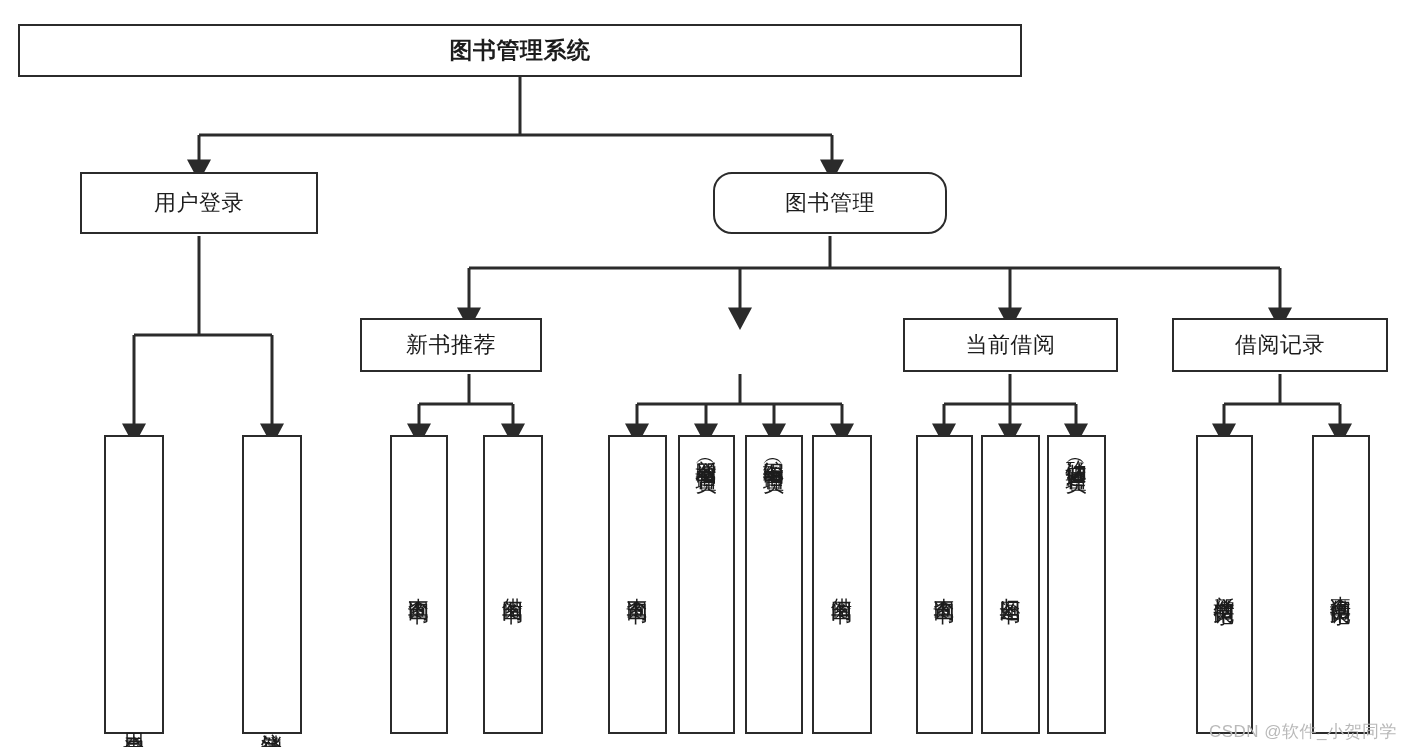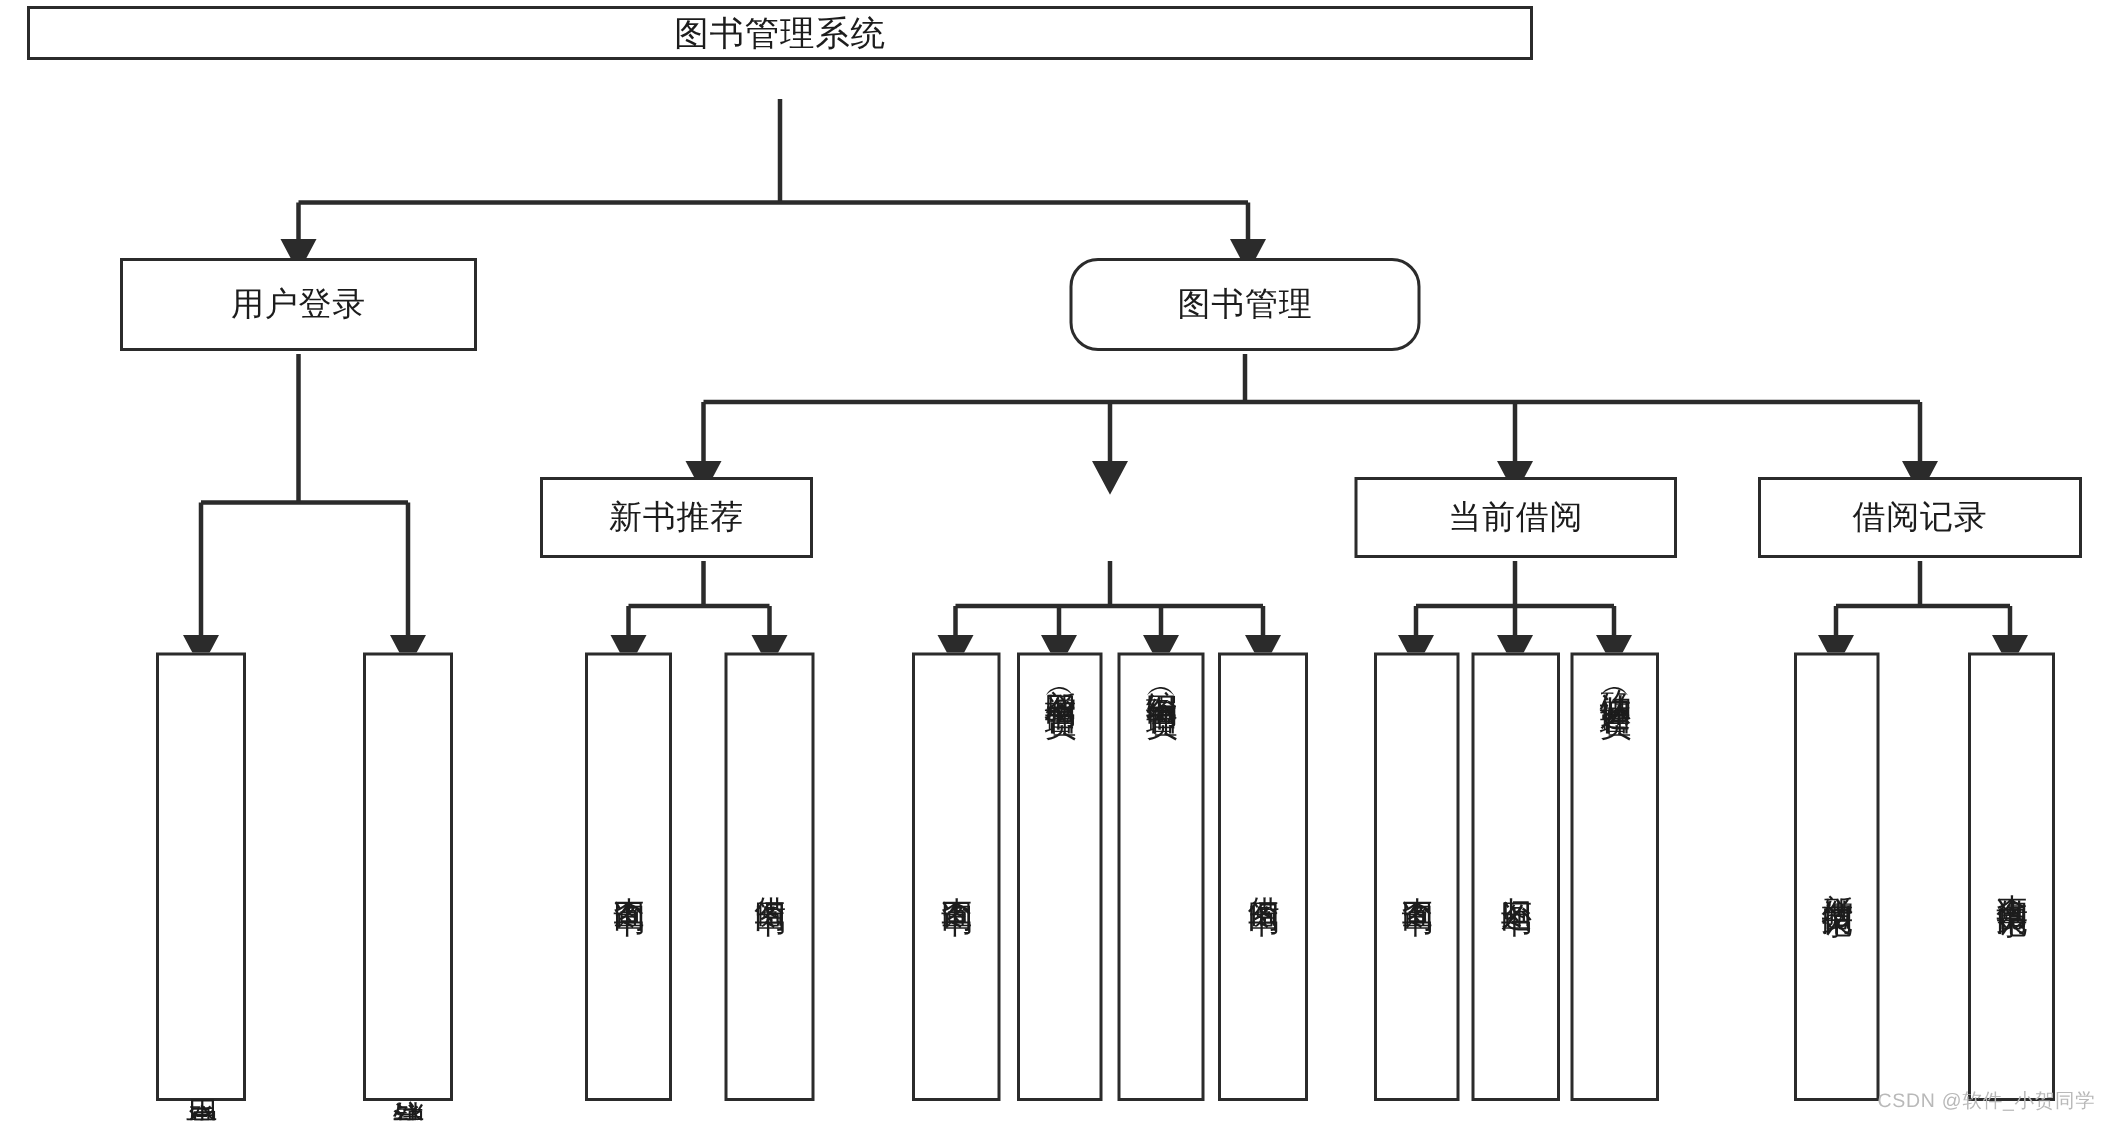--- a/index.html
+++ b/index.html
@@ -70,21 +70,21 @@
     writing-mode: vertical-rl;
     text-orientation: upright;
     font-size: 21px;
     letter-spacing: 2px;
     line-height: 1;
   }
   #watermark {
     position: absolute;
     right: 8px;
     bottom: 4px;
-    font-size: 13px;
+    font-size: 17px;
     color: #b9b9b9;
     letter-spacing: 0.5px;
     z-index: 3;
     white-space: nowrap;
   }
 </style>
 </head>
 <body>
 
 <div id="diagram-root">
@@ -132,21 +132,21 @@
       <path d="M1010,404 L1010,430" marker-end="url(#arrowhead)"></path>
       <path d="M1076,404 L1076,430" marker-end="url(#arrowhead)"></path>
 
       <path d="M1280,374 L1280,404"></path>
       <path d="M1224,404 L1340,404"></path>
       <path d="M1224,404 L1224,430" marker-end="url(#arrowhead)"></path>
       <path d="M1340,404 L1340,430" marker-end="url(#arrowhead)"></path>
     </g>
   </svg>
 
-  <div class="node h root" style="left:18px; top:4px; width:1004px; height:36px;">
+  <div class="node h root" style="left:18px; top:24px; width:1004px; height:53px;font-weight:bold;">
     <span class="label">图书管理系统</span>
   </div>
 
   <div class="node h" style="left:80px; top:172px; width:238px; height:62px;">
     <span class="label">用户登录</span>
   </div>
 
   <div class="node h" style="left:713px; top:172px; width:234px; height:62px;border-radius:19px;">
     <span class="label">图书管理</span>
   </div>

